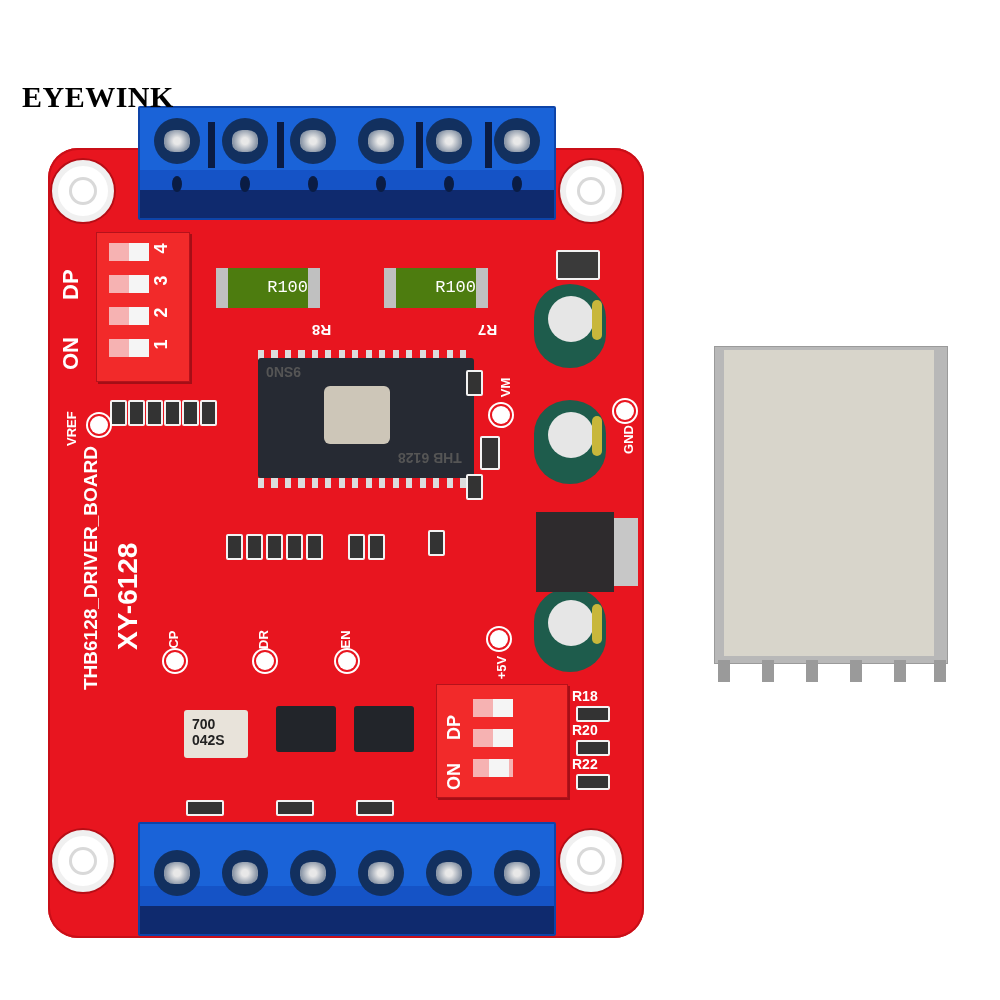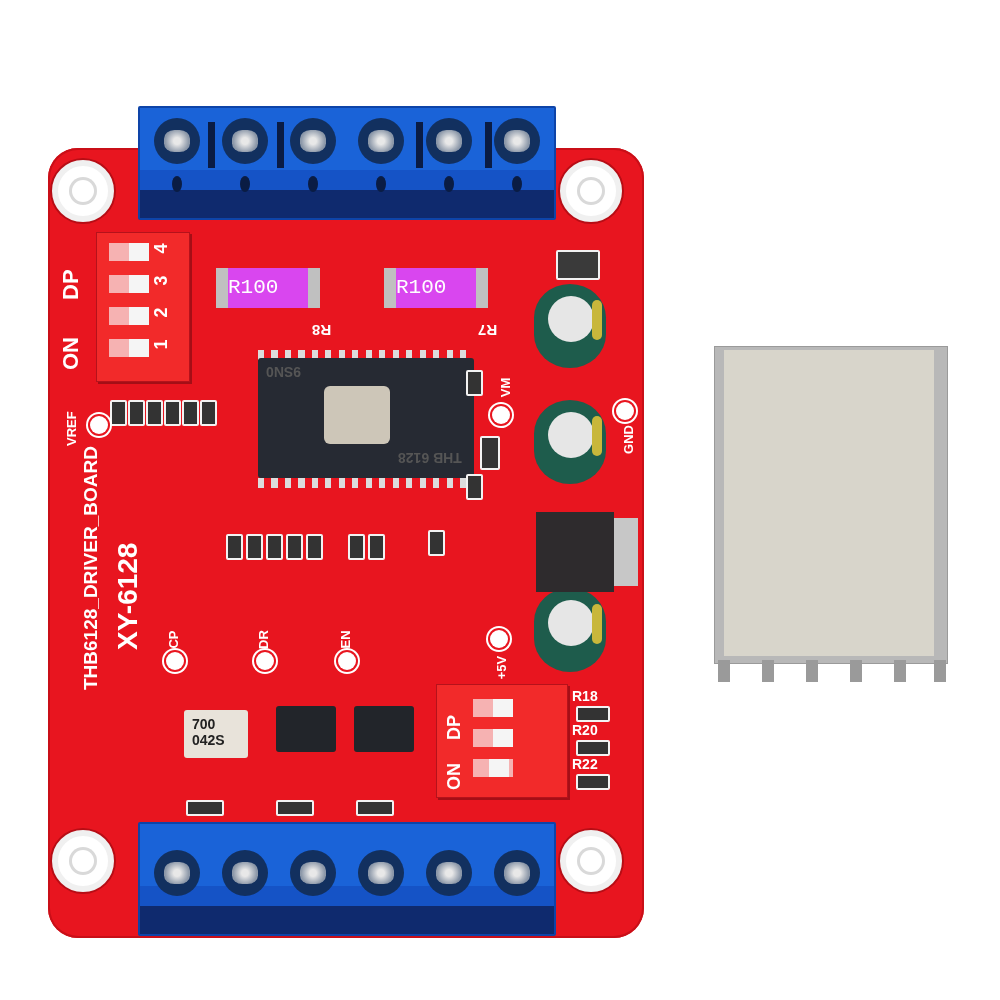--- a/index.html
+++ b/index.html
@@ -12,21 +12,21 @@
   .terminal .shade{position:absolute;left:0;right:0;bottom:0;height:28px;background:#0f2a6e;}
   .terminal .band{position:absolute;left:0;right:0;top:62px;height:22px;background:#1553c6;}
   .screw{position:absolute;top:10px;width:46px;height:46px;border-radius:50%;background:#12305f;}
   .screw::after{content:"";position:absolute;left:10px;top:12px;width:26px;height:22px;border-radius:40%;background:radial-gradient(circle,#e8e8e8 20%,#8b97a8 70%);}
   .slot{position:absolute;top:68px;width:10px;height:16px;border-radius:50%;background:#0a1c44;}
   .sep{position:absolute;top:14px;width:7px;height:46px;background:#0a1c44;}
   .dip{position:absolute;background:#f22a2a;border:1px solid #b5121b;box-shadow:2px 2px 0 #a50e16;}
   .dip .sw{position:absolute;width:40px;height:18px;background:#f6b2b2;}
   .dip .sw i{position:absolute;top:0;width:20px;height:18px;background:#f5f5f5;display:block;}
   .silk{position:absolute;color:#fff;font-family:"Liberation Sans",sans-serif;font-weight:bold;white-space:nowrap;}
-  .resbig{position:absolute;width:104px;height:40px;background:#d946ef;border-left:12px solid #c0c0c0;border-right:12px solid #c0c0c0;box-sizing:border-box;color:#fff;font-size:21px;text-align:left;line-height:40px;font-family:"Liberation Mono",monospace;}
+  .resbig{position:absolute;width:104px;height:40px;background:#4d7c0f;border-left:12px solid #c0c0c0;border-right:12px solid #c0c0c0;box-sizing:border-box;color:#fff;font-size:17px;text-align:right;line-height:40px;font-family:"Liberation Mono",monospace;}
   .chip{position:absolute;left:258px;top:358px;width:216px;height:120px;background:#262a33;border-radius:3px;}
   .chip .pad{position:absolute;left:66px;top:28px;width:66px;height:58px;background:#cdc6b8;border-radius:6px;}
   .pins{position:absolute;left:258px;width:216px;height:10px;background:repeating-linear-gradient(90deg,#dcdcdc 0 6px,transparent 6px 13.5px);}
   .smd{position:absolute;width:13px;height:22px;background:#333;border:2px solid #f2f2f2;border-radius:2px;}
   .cap{position:absolute;width:72px;height:84px;border-radius:50%/40%;background:#1e5c4c;}
   .cap .top{position:absolute;left:14px;top:12px;width:46px;height:46px;border-radius:50%;background:#e6e6e6;}
   .cap .stripe{position:absolute;right:4px;top:16px;width:10px;height:40px;background:#c8b73b;border-radius:5px;}
   .testpt{position:absolute;width:18px;height:18px;border-radius:50%;background:#fff;box-shadow:0 0 0 2px #e8151f,0 0 0 4px #fff;}
   .opto{position:absolute;width:60px;height:46px;background:#22252a;border-radius:3px;}
   .optow{position:absolute;width:64px;height:48px;background:#e8e3da;border-radius:3px;color:#222;font-size:14px;font-weight:bold;line-height:16px;padding:6px 0 0 8px;box-sizing:border-box;}
@@ -34,20 +34,21 @@
   .regtab{position:absolute;left:614px;top:518px;width:24px;height:68px;background:#c7c7c7;}
   .hs{position:absolute;left:714px;top:346px;width:232px;height:330px;}
   .hs .body{position:absolute;left:0;top:0;width:232px;height:316px;background:#b8b8b8;border:1px solid #9a9a9a;}
   .hs .face{position:absolute;left:10px;top:4px;width:210px;height:306px;background:#d8d5cb;}
   .hs .fin{position:absolute;top:314px;width:12px;height:22px;background:#9a9a9a;}
 </style>
 </head>
 <body>
 
 <div id="stage">
+  <div class="brand">EYEWINK</div>
 
   <div class="pcb"></div>
 
   <div class="mhole" style="left:52px;top:160px"></div>
   <div class="mhole" style="left:560px;top:160px"></div>
   <div class="mhole" style="left:52px;top:830px"></div>
   <div class="mhole" style="left:560px;top:830px"></div>
 
   <div class="terminal" style="left:138px;top:106px;width:414px">
     <div class="band"></div>

